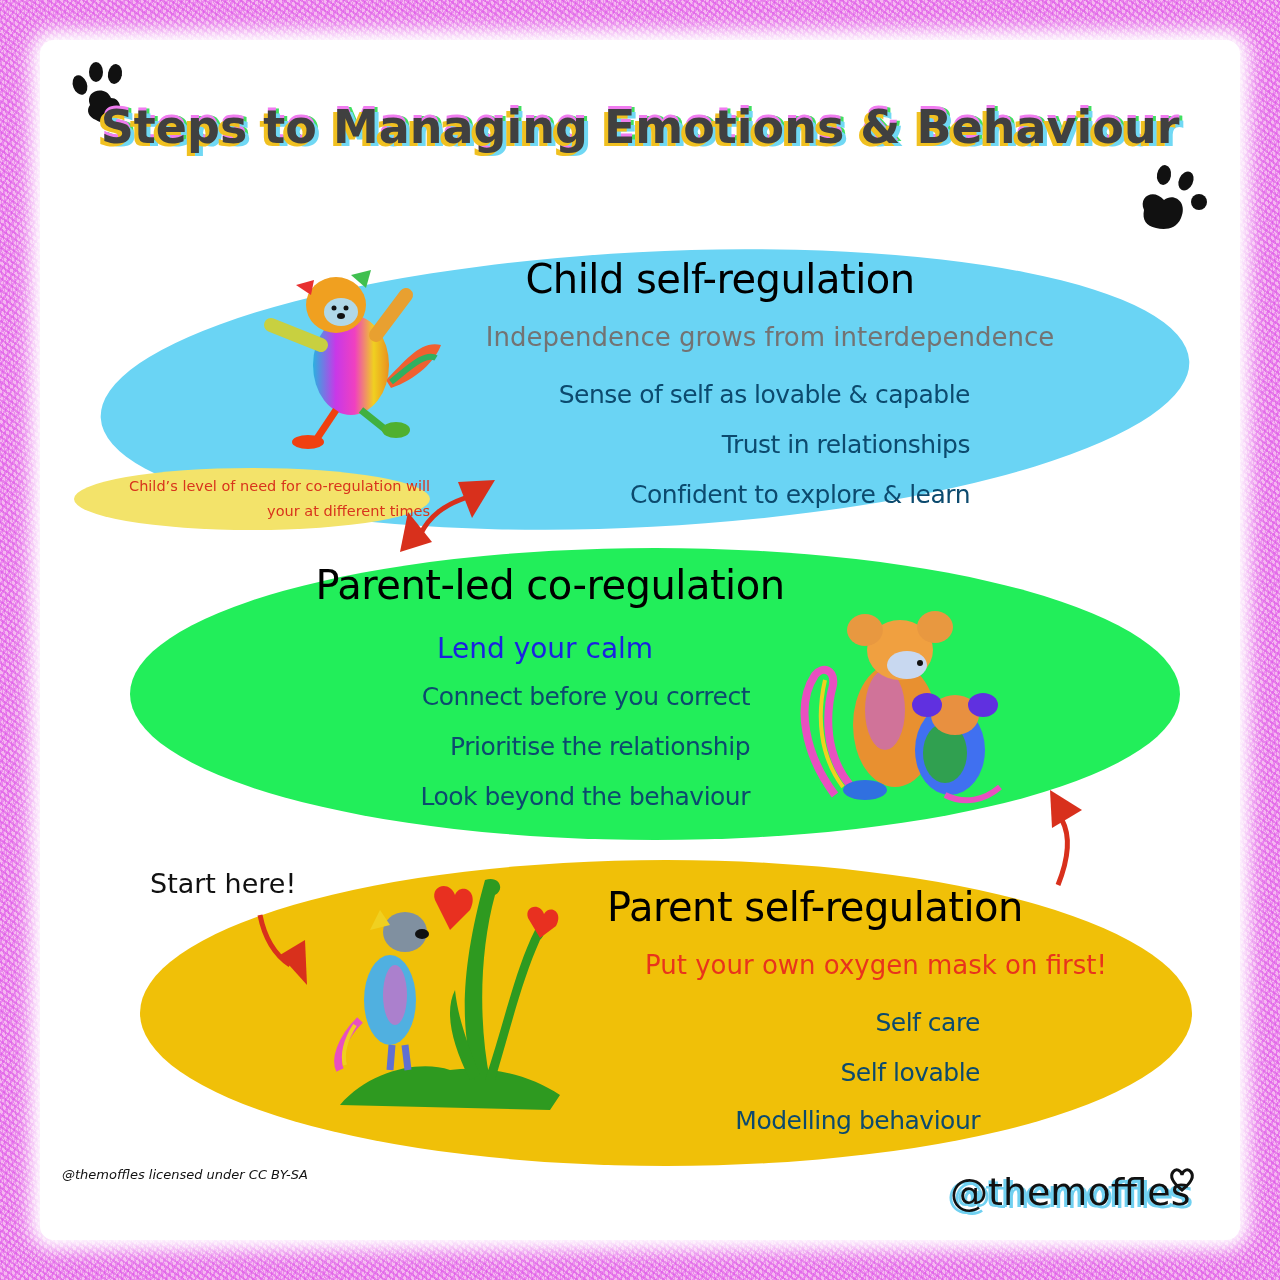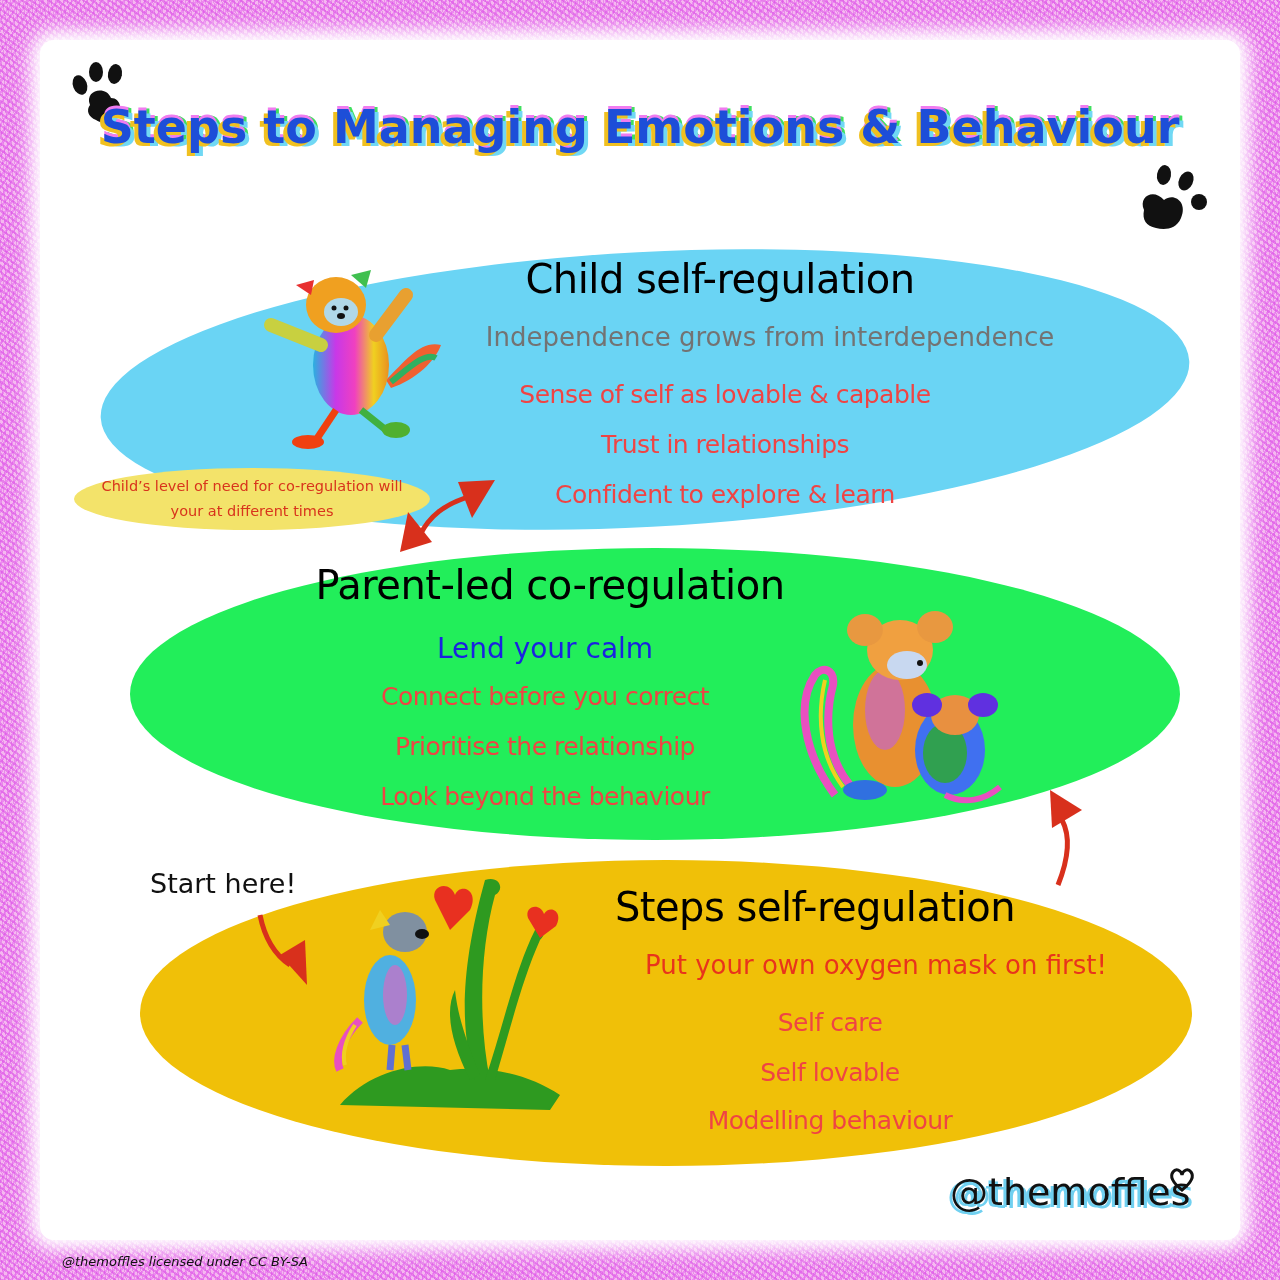--- a/index.html
+++ b/index.html
@@ -3,35 +3,35 @@
 <meta charset="utf-8">
 <style>
   html, body { margin: 0; padding: 0; }
   body { width: 1280px; height: 1280px; position: relative; overflow: hidden; background: #ffffff; font-family: "DejaVu Sans", sans-serif; }
   .frame { position: absolute; inset: 0; background:
       repeating-linear-gradient(35deg, rgba(220,80,230,0.55) 0 2px, transparent 2px 5px),
       repeating-linear-gradient(-55deg, rgba(230,100,240,0.55) 0 2px, transparent 2px 6px),
       repeating-linear-gradient(80deg, rgba(210,70,220,0.4) 0 1px, transparent 1px 4px),
       #f5b8f0; }
   .canvas { position: absolute; left: 40px; top: 40px; width: 1200px; height: 1200px; background: #ffffff; border-radius: 14px; box-shadow: 0 0 18px 10px #ffffff; }
-  .title { position: absolute; left: 0; right: 0; top: 100px; text-align: center; font-family: "DejaVu Sans", sans-serif; font-weight: bold; font-size: 46px; color: #1d4ed8; letter-spacing: 0px;
+  .title { position: absolute; left: 0; right: 0; top: 100px; text-align: center; font-family: "DejaVu Sans", sans-serif; font-weight: bold; font-size: 46px; color: #404040; letter-spacing: 0px;
     text-shadow: -4px 3px 0 #f0c020, 4px 3px 0 #70d8f4, 0 -3px 0 #f07cf0, 3px -2px 0 #40e060; }
   .paw { position: absolute; }
   .oval { position: absolute; border-radius: 50%; }
   .oval-blue { left: 100px; top: 252px; width: 1090px; height: 275px; background: #6ad4f4; transform: rotate(-3deg); }
   .oval-green { left: 130px; top: 548px; width: 1050px; height: 292px; background: #22ee5a; }
   .oval-gold { left: 140px; top: 860px; width: 1052px; height: 306px; background: #f0c008; }
   .note-oval { position: absolute; left: 74px; top: 468px; width: 356px; height: 62px; border-radius: 50%; background: #f3e36a; }
-  .note-text { position: absolute; left: 74px; top: 474px; width: 356px; text-align: center; color: #d8341c; font-size: 14.5px; line-height: 25px; }
+  .note-text { position: absolute; left: 74px; top: 474px; width: 356px; text-align: right; color: #d8341c; font-size: 14.5px; line-height: 25px; }
   .txt { position: absolute; text-align: center; font-family: "DejaVu Sans", sans-serif; }
   .h { font-size: 40px; color: #000000; letter-spacing: -0.5px; }
   .sub { font-size: 28px; }
-  .item { font-size: 25px; color: #ef4444; letter-spacing: -0.5px; }
+  .item { font-size: 25px; color: #0c4a6e; letter-spacing: -0.5px; text-align: right; }
   .start { position: absolute; left: 150px; top: 868px; font-size: 27px; color: #111; }
-  .credit { position: absolute; left: 62px; top: 1254px; font-size: 13px; color: #111; font-style: italic; }
+  .credit { position: absolute; left: 62px; top: 1167px; font-size: 13px; color: #111; font-style: italic; }
   .handle { position: absolute; left: 950px; top: 1170px; font-size: 38px; color: #111; text-shadow: 3px 3px 0 #70d0f0, -3px 2px 0 #70d0f0; }
   svg { position: absolute; overflow: visible; }
 </style>
 </head>
 <body>
 
 <div class="frame"></div>
 <div class="canvas"></div>
 
 <svg class="paw" style="left:66px;top:60px;width:70px;height:70px" viewBox="0 0 70 70">
@@ -128,21 +128,21 @@
   <path d="M18 105 C30 75 30 55 22 40" stroke="#d8301c" stroke-width="5" fill="none"></path>
   <path d="M10 10 L42 30 L12 48Z" fill="#d8301c"></path>
 </svg>
 
 <div class="start">Start here!</div>
 <svg style="left:255px;top:910px;width:70px;height:80px" viewBox="0 0 70 80">
   <path d="M5 5 C10 30 20 45 35 55" stroke="#d8301c" stroke-width="5" fill="none"></path>
   <path d="M25 45 L50 30 L52 75Z" fill="#d8301c"></path>
 </svg>
 
-<div class="txt h" style="left:570px;top:884px;width:490px">Steps self-regulation</div>
+<div class="txt h" style="left:570px;top:884px;width:490px">Parent self-regulation</div>
 <div class="txt sub" style="left:596px;top:950px;width:560px;color:#e8341c;font-size:26px">Put your own oxygen mask on first!</div>
 <div class="txt item" style="left:680px;top:1008px;width:300px">Self care</div>
 <div class="txt item" style="left:680px;top:1058px;width:300px">Self lovable</div>
 <div class="txt item" style="left:680px;top:1106px;width:300px">Modelling behaviour</div>
 
 <svg style="left:310px;top:870px;width:280px;height:240px" viewBox="0 0 280 240">
   <path d="M30 235 C60 200 110 190 140 200 C180 195 220 205 250 225 L240 240 Z" fill="#2e9a20"></path>
   <path d="M165 210 C150 160 150 100 175 10 C190 5 195 20 185 25 C170 80 168 150 180 210Z" fill="#2e9a20"></path>
   <path d="M175 210 C195 150 205 100 225 60 C232 55 238 62 230 70 C212 110 200 160 185 210Z" fill="#2e9a20"></path>
   <path d="M160 210 C140 170 135 140 145 120 C148 150 160 180 170 205Z" fill="#2e9a20"></path>

